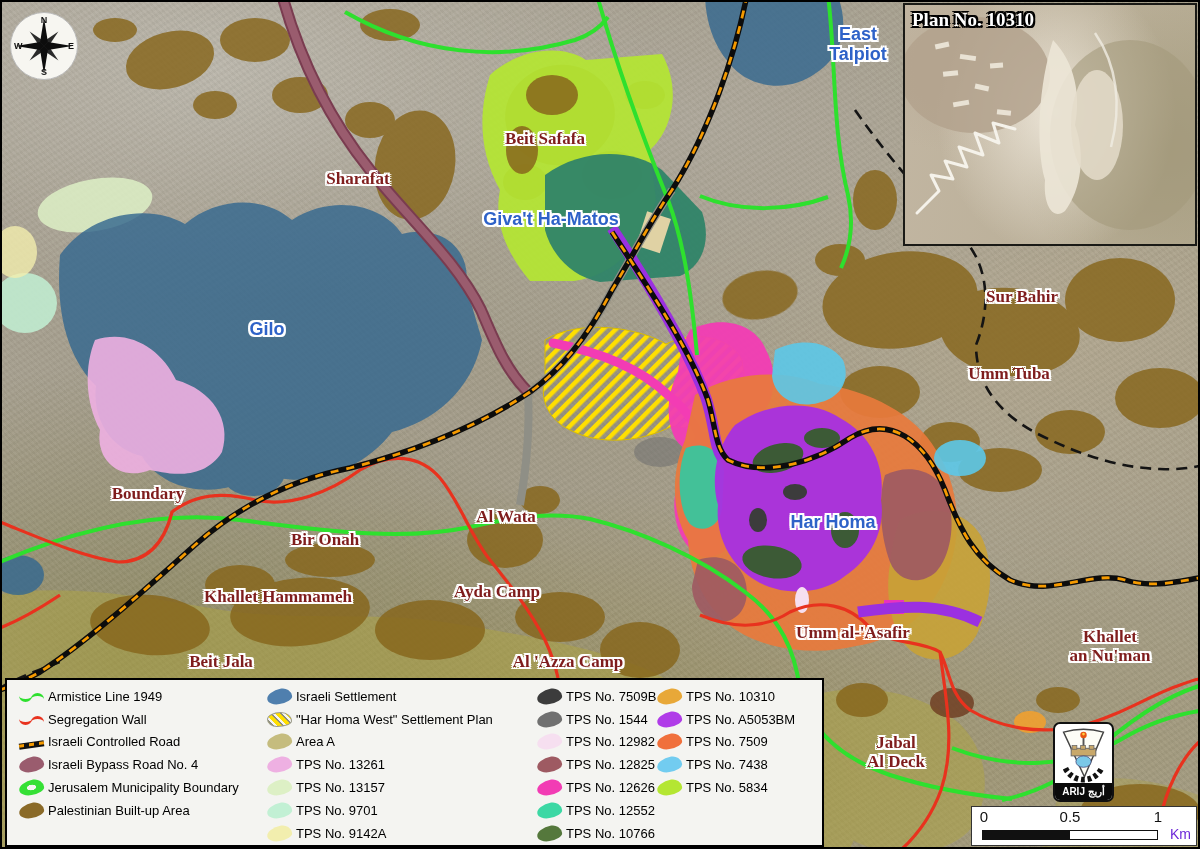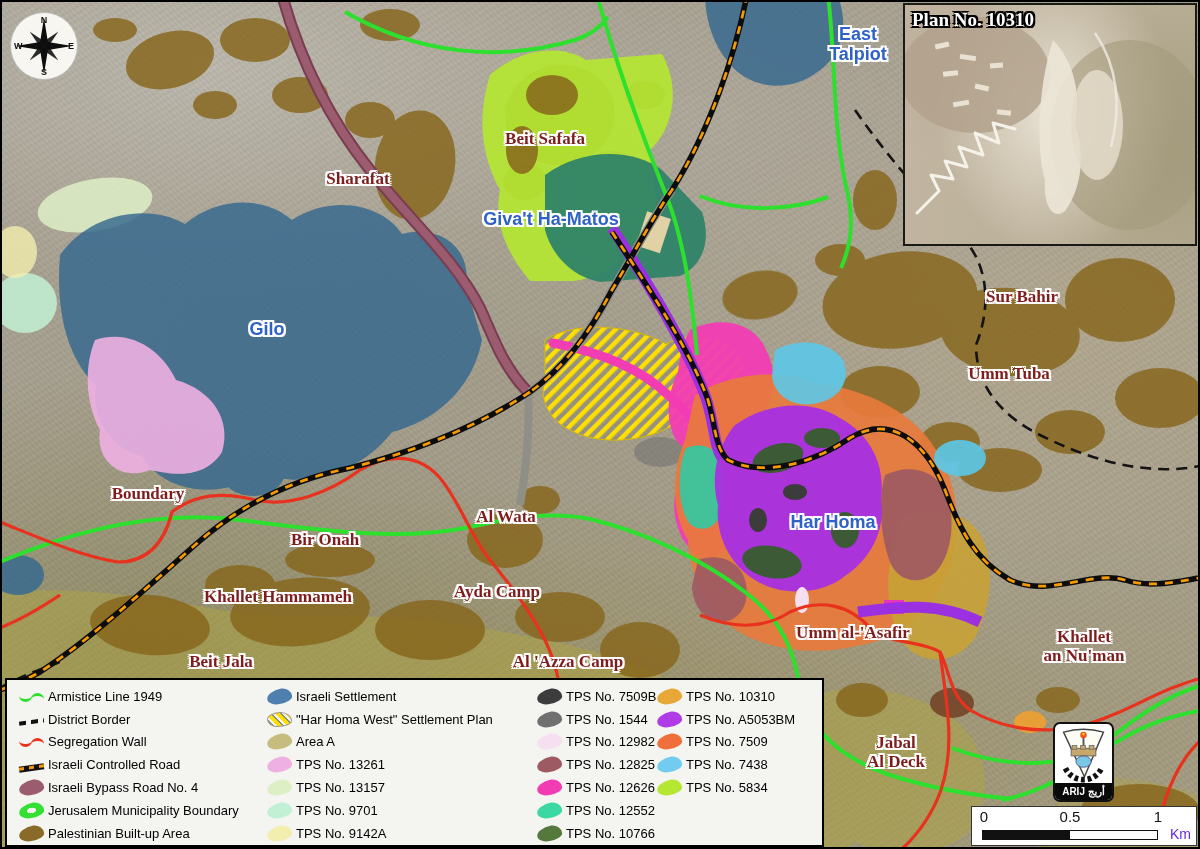--- a/index.html
+++ b/index.html
@@ -285,21 +285,21 @@
       <div class="maplabel place" style="left: 221px; top: 662px;">Beit Jala</div>
 
       <div class="maplabel place-big" style="left: 419px; top: 661px;">Bethlehem</div>
 
       <div class="maplabel place" style="left: 568px; top: 662px;">Al 'Azza Camp</div>
 
       <div class="maplabel settlement" style="left: 833px; top: 522px;">Har Homa</div>
 
       <div class="maplabel place" style="left: 853px; top: 633px;">Umm al-'Asafir</div>
 
-      <div class="maplabel place" style="left: 1084px; top: 646px;">Khallet
+      <div class="maplabel place" style="left: 1110px; top: 646px;">Khallet
 an Nu'man</div>
 
       <div class="maplabel place" style="left: 896px; top: 752px;">Jabal
 Al Deck</div>
     </div>
 
   <div class="compass">
     <svg width="66" height="66" viewBox="0 0 68 68">
       <g transform="rotate(45 34 34)" fill="#2a2a2a">
         <polygon points="34,13 37.5,31 34,34 30.5,31"></polygon>
@@ -342,24 +342,20 @@
   </div>
 
   <div class="legend">
     <div class="lcol lcol1">
 
         <div class="lrow">
           <span class="sw armistice" style="--c: #2ee02e;"></span>
           <span class="ltext">Armistice Line 1949</span>
         </div>
 
-        <div class="lrow">
-          <span class="sw district" style="--c: #111111;"></span>
-          <span class="ltext">District Border</span>
-        </div>
 
         <div class="lrow">
           <span class="sw wall" style="--c: #e8321e;"></span>
           <span class="ltext">Segregation Wall</span>
         </div>
 
         <div class="lrow">
           <span class="sw ctrlroad" style="--c: #f59a00;"></span>
           <span class="ltext">Israeli Controlled Road</span>
         </div>

